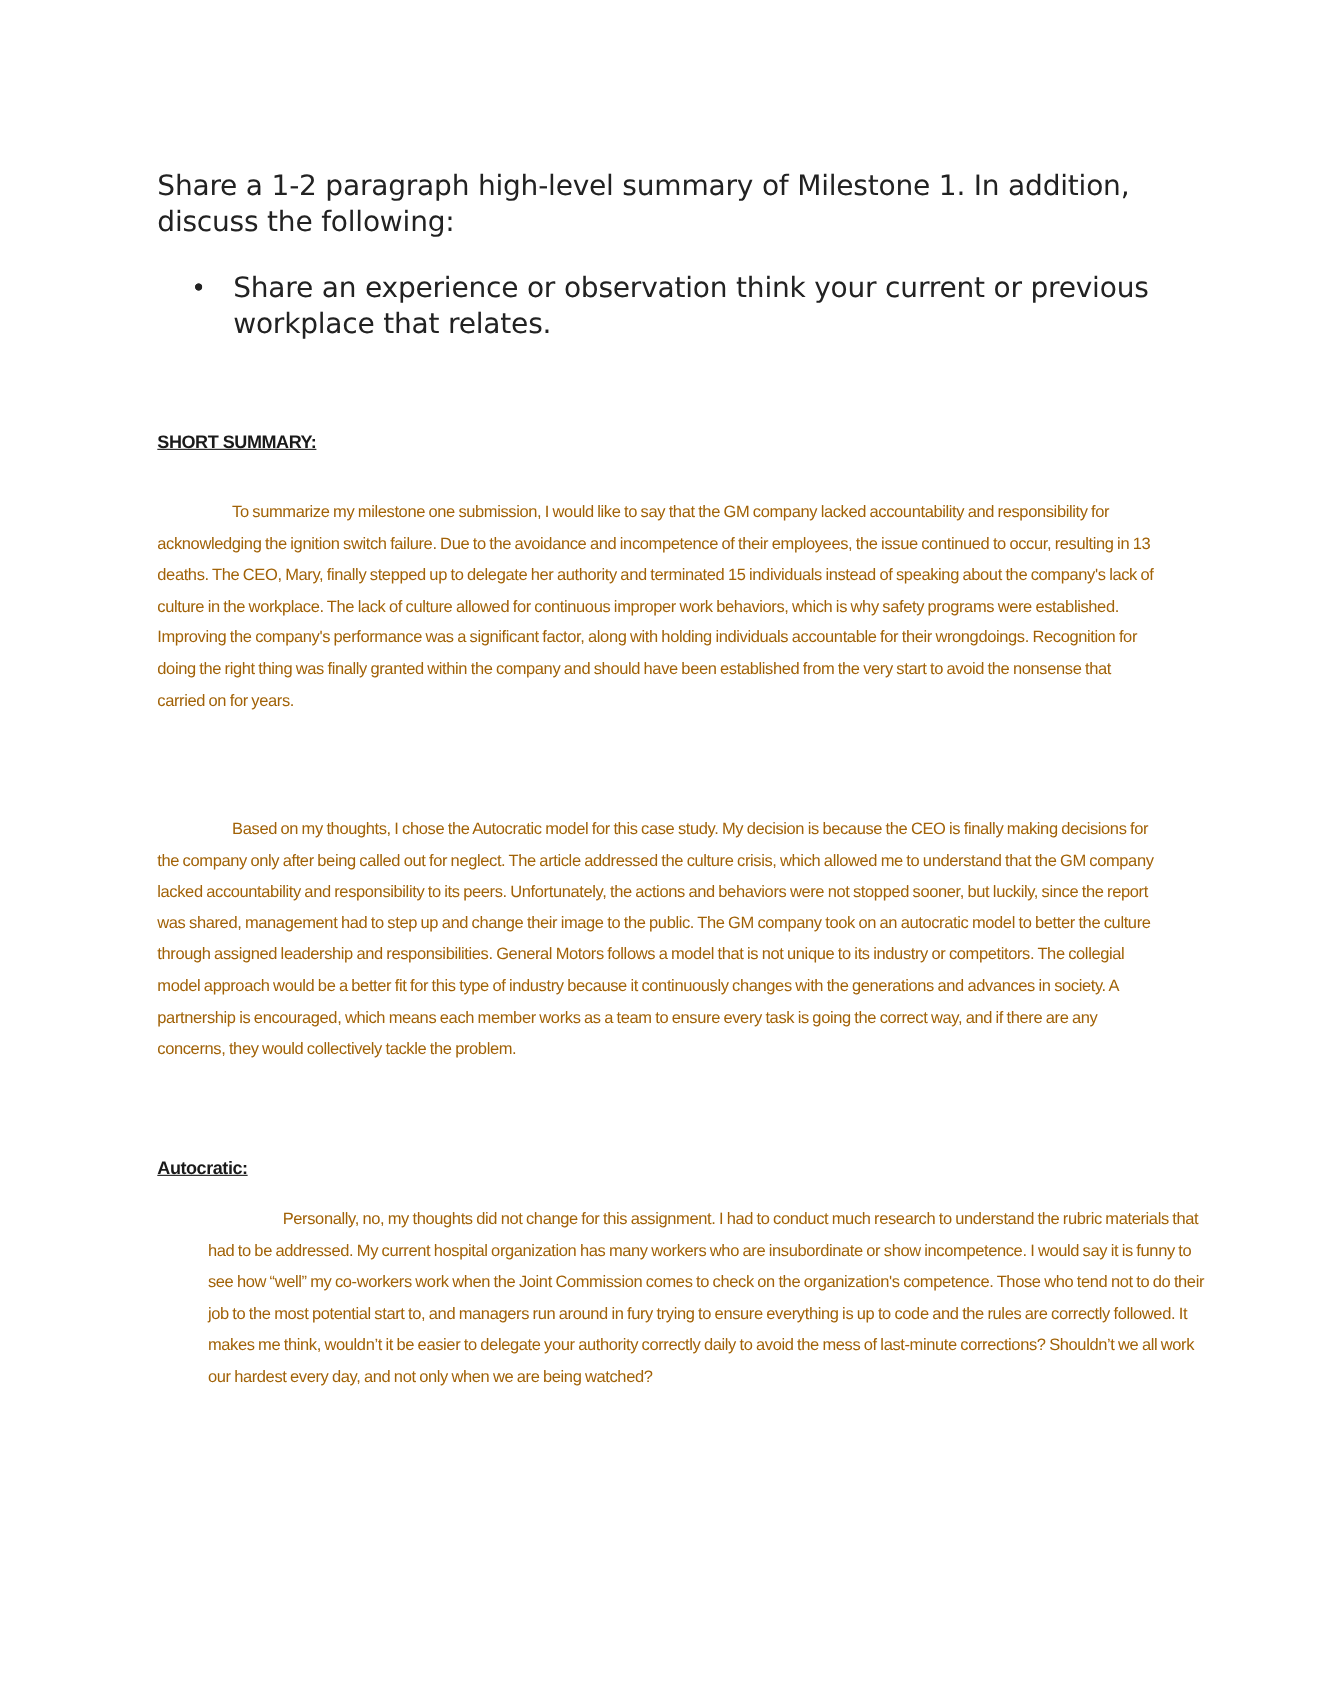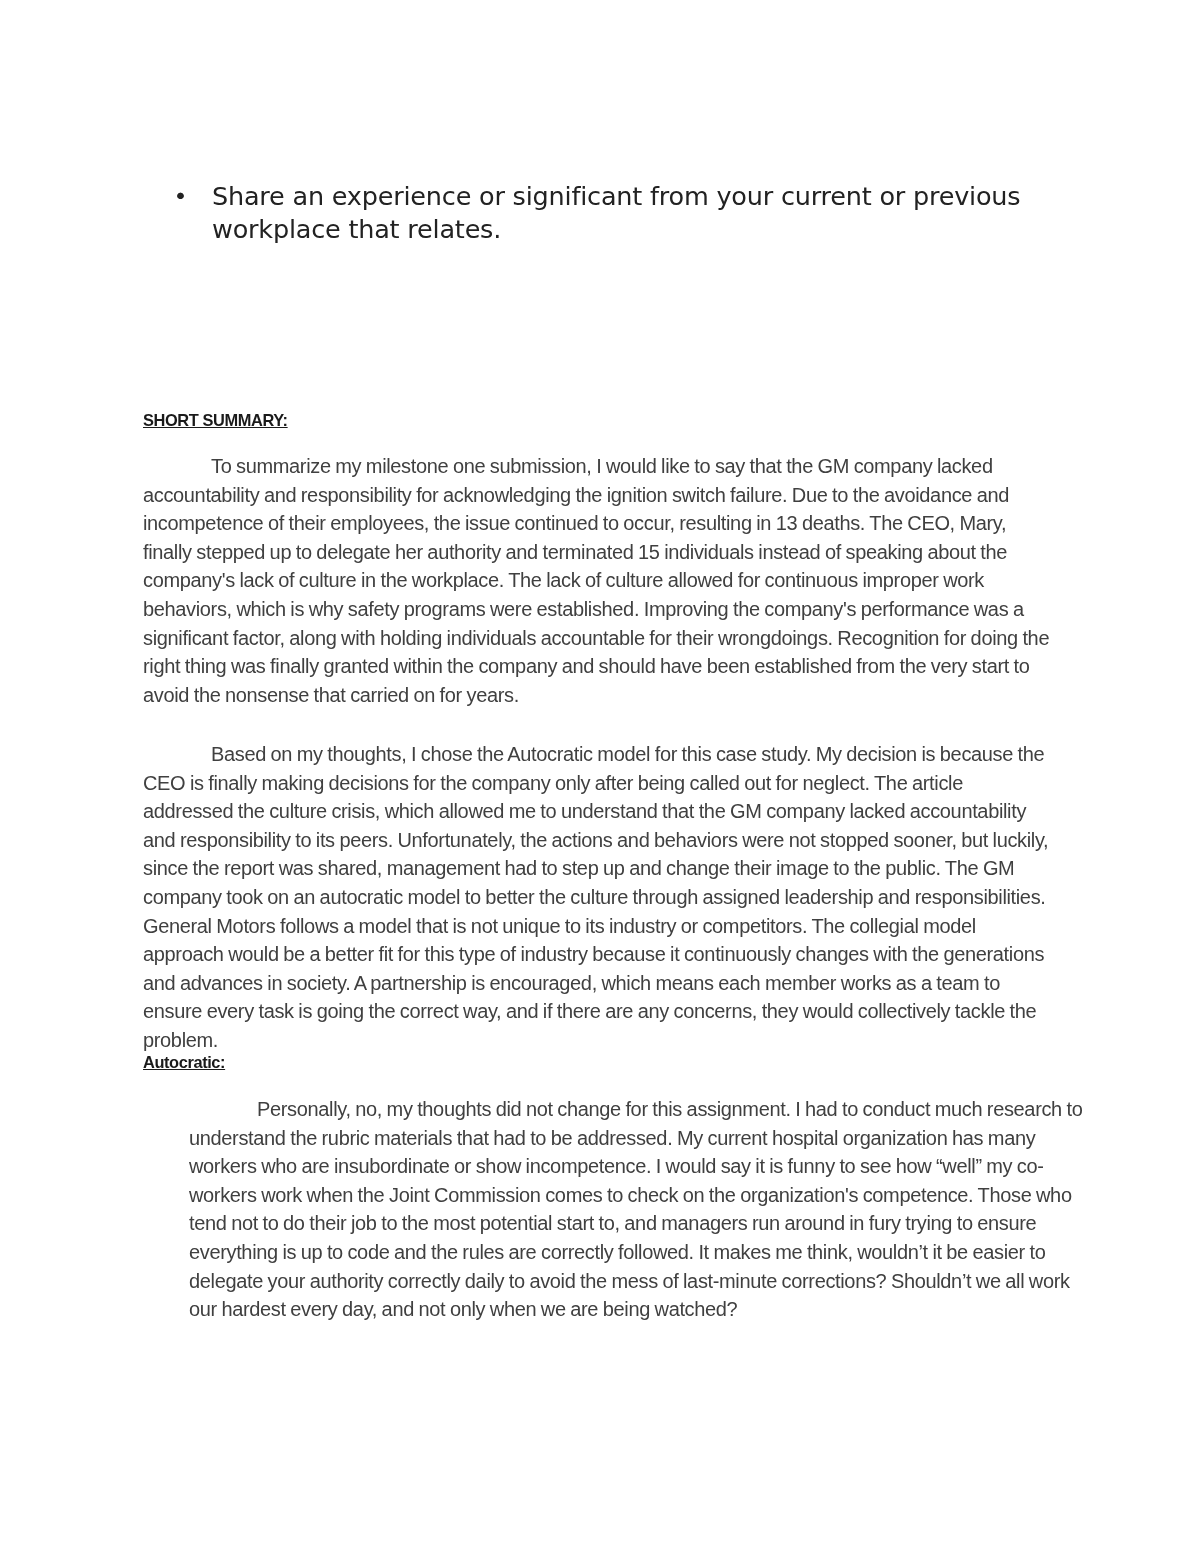--- a/index.html
+++ b/index.html
@@ -5,44 +5,45 @@
   html, body { margin:0; padding:0; background:#ffffff; }
   body { width:1200px; height:1553px; position:relative; overflow:hidden; color:#1a1a1a; }
   .page { position:absolute; left:0; top:0; width:1200px; height:1553px; background:#fff; }
   .prompt { position:absolute; left:143px; top:153px; width:920px;
     font-family:"DejaVu Sans", sans-serif; font-size:25.5px; line-height:33px; letter-spacing:-0.2px; color:#222; }
   .prompt p { margin:0; }
   .prompt ul { margin:27px 0 0 0; padding:0; list-style:none; }
   .prompt li { position:relative; padding-left:69px; margin:0; }
   .prompt li .bullet { position:absolute; left:31px; top:0; font-size:22px; }
   .body { position:absolute; left:143px; width:912px;
-    font-family:"Liberation Sans", sans-serif; font-size:20px; line-height:28.6px; color:#404040;
+    font-family:"Liberation Sans", sans-serif; font-size:15px; line-height:28.6px; color:#a16207;
     letter-spacing:-0.35px; word-spacing:-0.6px; }
   .body p { margin:0; text-indent:68px; }
   .heading { position:absolute; left:143px; font-family:"Liberation Sans", sans-serif;
     font-weight:bold; font-size:16.4px; text-decoration:underline; color:#1a1a1a; letter-spacing:-0.4px; }
 </style>
 </head>
 <body>
 
 <div class="page">
 
   <div class="prompt">
+    <p>Share a 1-2 paragraph high-level summary of Milestone 1. In addition, discuss the following:</p>
     <ul>
       <li>
         <span class="bullet">•</span>
       </li>
       <li>
         <span class="bullet">•</span>
-        <span>Share an experience or significant from your current or previous workplace that relates.</span>
+        <span>Share an experience or observation think your current or previous workplace that relates.</span>
       </li>
     </ul>
   </div>
 
-  <div class="heading" style="top:411px;">SHORT SUMMARY:</div>
+  <div class="heading" style="top:393px;">SHORT SUMMARY:</div>
 
   <div class="body" style="top:452px;">
     <p>To summarize my milestone one submission, I would like to say that the GM company lacked accountability and responsibility for acknowledging the ignition switch failure. Due to the avoidance and incompetence of their employees, the issue continued to occur, resulting in 13 deaths. The CEO, Mary, finally stepped up to delegate her authority and terminated 15 individuals instead of speaking about the company's lack of culture in the workplace. The lack of culture allowed for continuous improper work behaviors, which is why safety programs were established. Improving the company's performance was a significant factor, along with holding individuals accountable for their wrongdoings. Recognition for doing the right thing was finally granted within the company and should have been established from the very start to avoid the nonsense that carried on for years.</p>
   </div>
 
   <div class="body" style="top:740px;">
     <p>Based on my thoughts, I chose the Autocratic model for this case study. My decision is because the CEO is finally making decisions for the company only after being called out for neglect. The article addressed the culture crisis, which allowed me to understand that the GM company lacked accountability and responsibility to its peers. Unfortunately, the actions and behaviors were not stopped sooner, but luckily, since the report was shared, management had to step up and change their image to the public. The GM company took on an autocratic model to better the culture through assigned leadership and responsibilities. General Motors follows a model that is not unique to its industry or competitors. The collegial model approach would be a better fit for this type of industry because it continuously changes with the generations and advances in society. A partnership is encouraged, which means each member works as a team to ensure every task is going the correct way, and if there are any concerns, they would collectively tackle the problem.</p>
   </div>
 
   <div class="heading" style="top:1053px;">Autocratic:</div>

